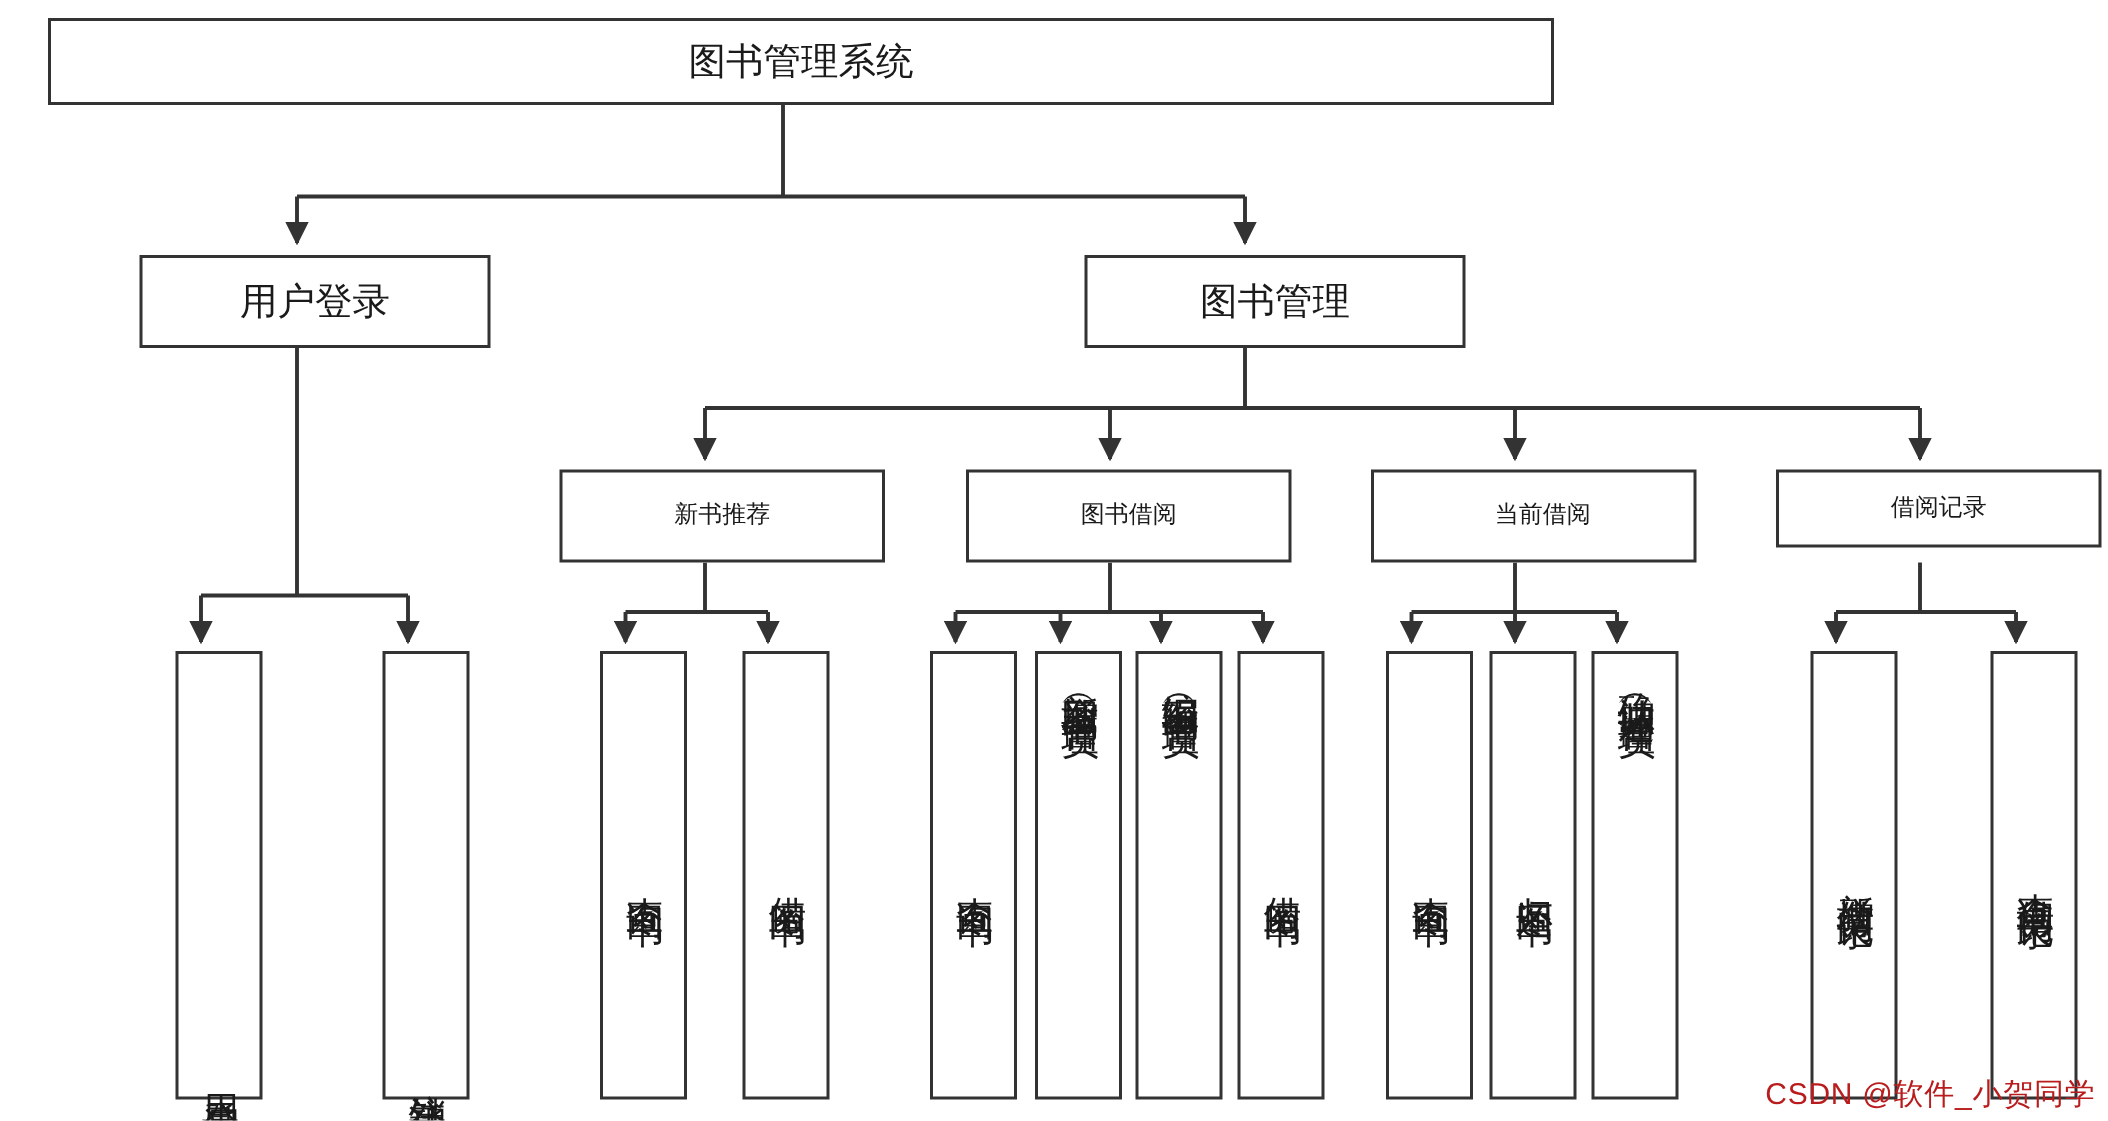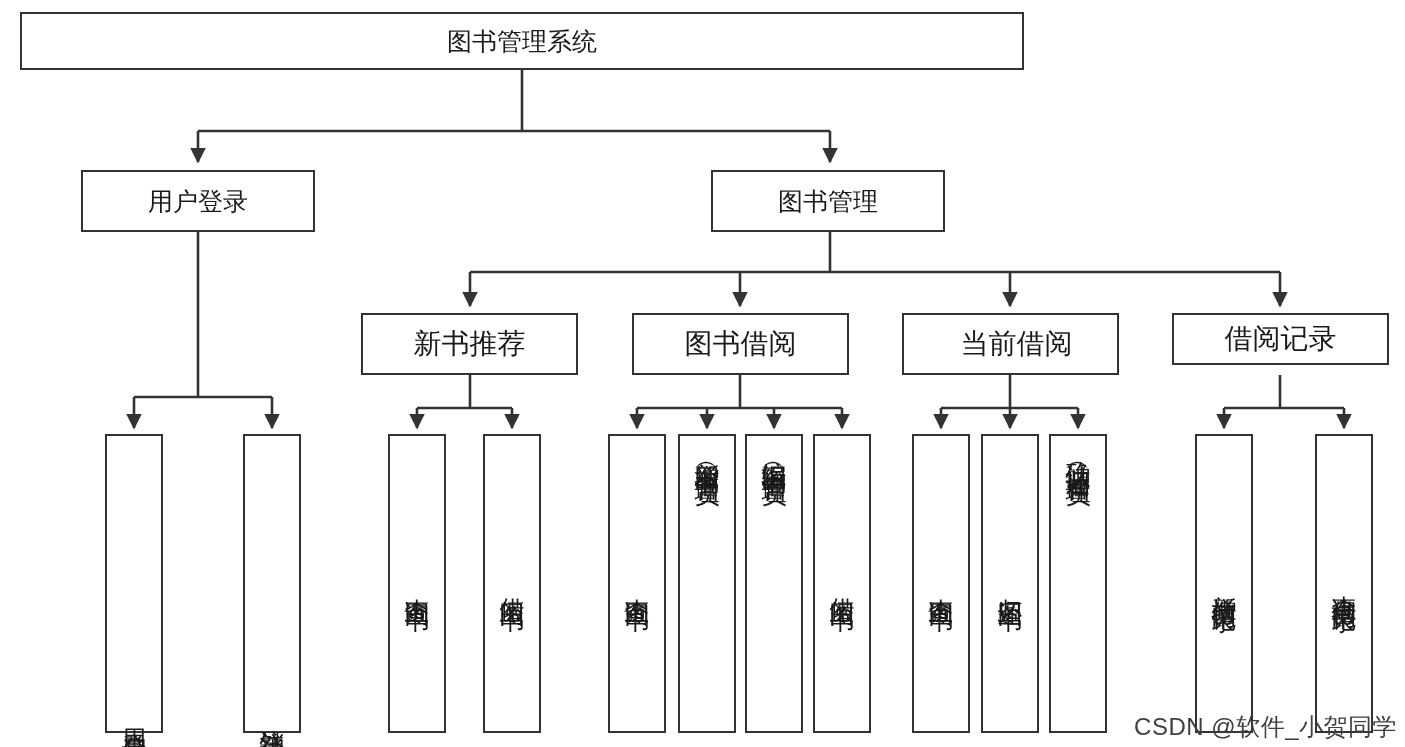--- a/index.html
+++ b/index.html
@@ -27,28 +27,29 @@
   }
   .node {
     position: absolute;
     box-sizing: border-box;
     background: #ffffff;
     border: 2px solid #333333;
     display: flex;
     align-items: center;
     justify-content: center;
     color: #1a1a1a;
+    margin-left: 12px;
   }
   .node .label {
     line-height: 1.12;
     white-space: pre;
   }
   .node-root .label   { font-size: 25px; }
   .node-l2 .label     { font-size: 25px; }
-  .node-l3 .label     { font-size: 28px; }
+  .node-l3 .label     { font-size: 16px; }
 
   
   .node-leaf {
     align-items: center;
     justify-content: center;
   }
   .node-leaf .label {
     writing-mode: vertical-rl;
     text-orientation: upright;
     font-size: 25px;
@@ -60,22 +61,22 @@
     padding-bottom: 10px;
   }
   .node-leaf.align-top {
     align-items: flex-start;
     padding-top: 6px;
   }
   #watermark {
     position: absolute;
     right: 8px;
     bottom: 4px;
-    font-size: 24px;
-    color: #404040;
+    font-size: 20px;
+    color: #b91c1c;
     letter-spacing: 0.5px;
     white-space: pre;
   }
 </style>
 </head>
 <body>
 
 <div id="canvas">
 
   <svg id="edges" viewBox="0 0 1405 747" width="1405" height="747">
@@ -128,21 +129,21 @@
     </g>
   </svg>
 
   <div class="node node-root" style="left:20px; top:12px; width:1004px; height:58px;">
     <span class="label">图书管理系统</span>
   </div>
 
   <div class="node node-l2" style="left:81px; top:170px; width:234px; height:62px;">
     <span class="label">用户登录</span>
   </div>
-  <div class="node node-l2" style="left:711px; top:170px; width:234px; height:62px;">
+  <div class="node node-l2" style="left:711px; top:170px; width:254px; height:62px;">
     <span class="label">图书管理</span>
   </div>
 
   <div class="node node-l3" style="left:361px; top:313px; width:217px; height:62px;">
     <span class="label">新书推荐</span>
   </div>
   <div class="node node-l3" style="left:632px; top:313px; width:217px; height:62px;text-align:center;">
     <span class="label">图书借阅</span>
   </div>
   <div class="node node-l3" style="left:902px; top:313px; width:217px; height:62px;padding-left:12px;">

